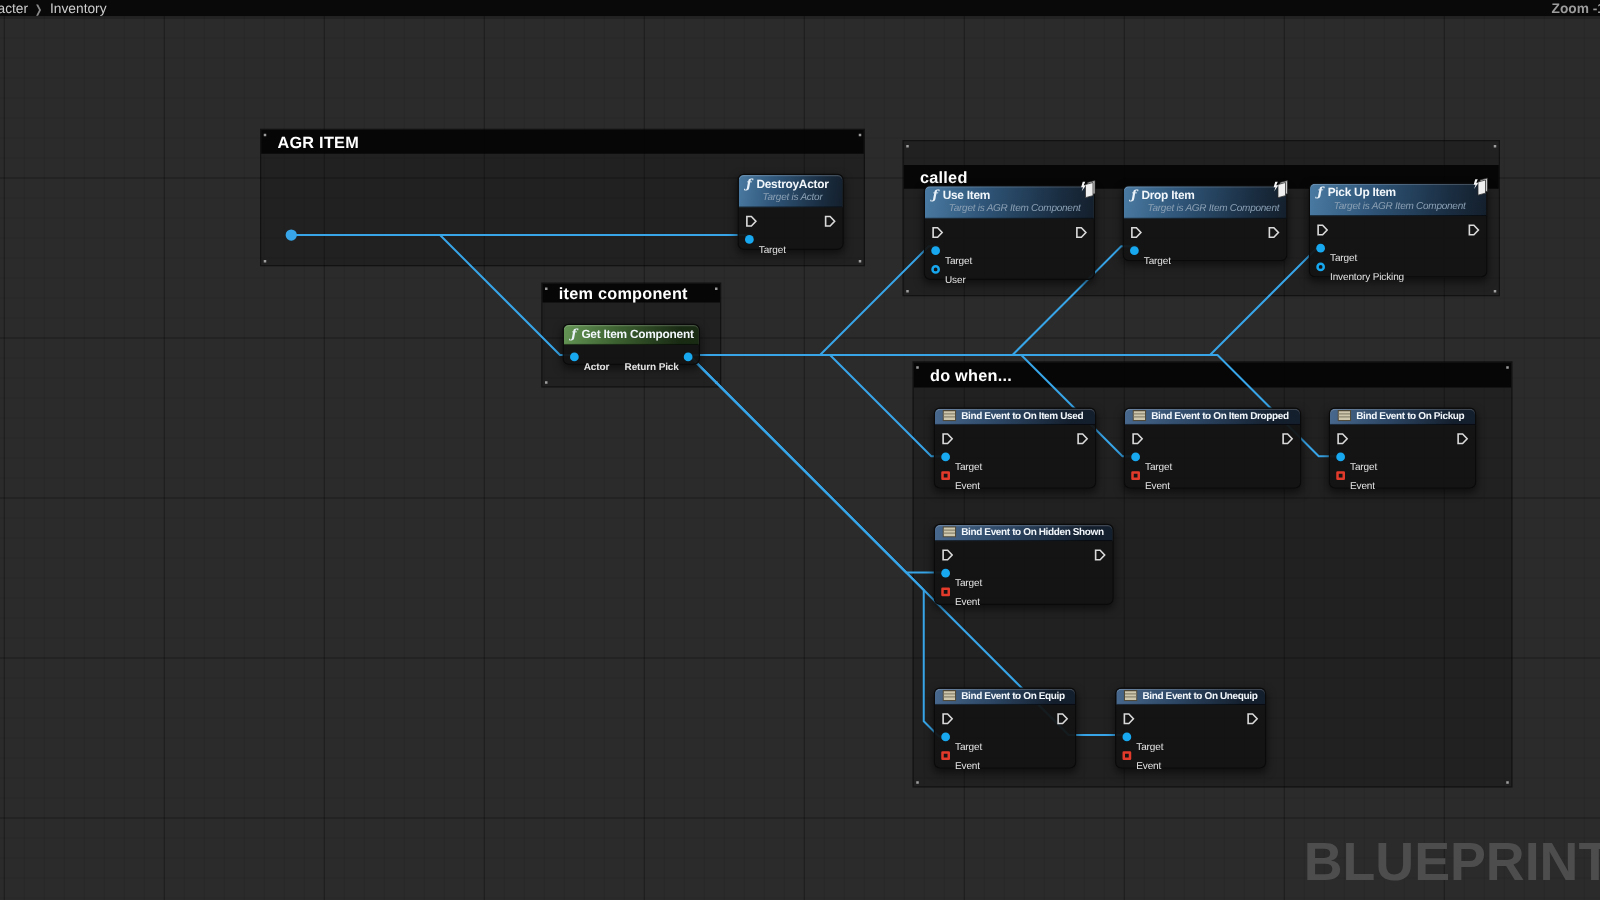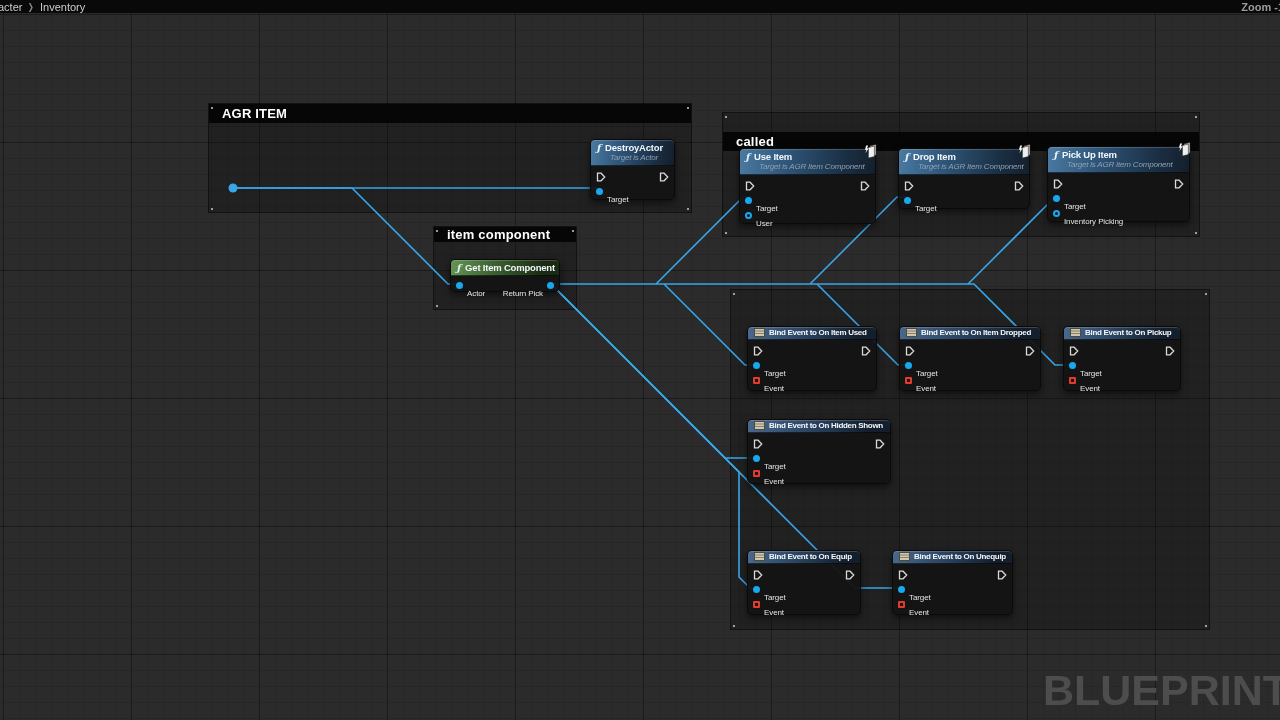--- a/index.html
+++ b/index.html
@@ -54,21 +54,21 @@
   .rowR{position:absolute;display:flex;align-items:center;height:15px;gap:4px;}
   .plabel{font-size:8px;color:#e4e4e4;letter-spacing:-.1px;white-space:nowrap;margin-top:16px;}
   .pin-obj{width:7px;height:7px;border-radius:50%;box-sizing:border-box;flex:none;}
   .pin-obj.conn{background:#17a8f0;}
   .pin-obj.unconn{border:2px solid #17a8f0;background:transparent;}
   .pin-del{width:7px;height:7px;border:2px solid #e23a2b;border-radius:1px;
     box-sizing:border-box;background:rgba(20,20,20,.8);flex:none;}
   .stackico{position:absolute;top:-7px;right:-4px;z-index:4;}
   .purerow{display:flex;align-items:center;justify-content:space-between;
     padding:0 5px;height:15px;margin-top:2px;}
-  .pgrp{display:flex;align-items:center;gap:4px;}
+  .pgrp{display:flex;align-items:center;gap:4px;font-weight:bold;}
 </style>
 </head>
 <body>
 
 <div class="watermark">BLUEPRINT</div>
 
 <div class="topbar">
   <div class="crumbs">
     <span class="crumb">acter</span>
     <span class="crumb-sep">❯</span>
@@ -93,20 +93,21 @@
       <div class="cdot" style="left: 472px; top: 119px;"></div>
     </div>
     <div class="comment" style="left: 433px; top: 226px; width: 144px; height: 84px;">
       <div class="comment-title" style="height: 15px; text-align: right;">item component</div>
       <div class="cdot" style="left: 2px; top: 3px;"></div>
       <div class="cdot" style="left: 138px; top: 3px;"></div>
       <div class="cdot" style="left: 2px; top: 78px;"></div>
       <div class="cdot" style="left: 138px; top: 78px;"></div>
     </div>
     <div class="comment" style="left: 730px; top: 289px; width: 480px; height: 341px;">
+      <div class="comment-title" style="height: 20px;">do when...</div>
       <div class="cdot" style="left: 2px; top: 3px;"></div>
       <div class="cdot" style="left: 474px; top: 3px;"></div>
       <div class="cdot" style="left: 2px; top: 335px;"></div>
       <div class="cdot" style="left: 474px; top: 335px;"></div>
     </div>
     <svg class="wires" width="1280" height="720">
       <path d="M233,188 H600" fill="none" stroke="#37a5e8" stroke-width="1.6" stroke-linejoin="round"></path>
       <path d="M233,188 H352 L448,284 H462" fill="none" stroke="#37a5e8" stroke-width="1.6" stroke-linejoin="round"></path>
       <path d="M551,284 H974 L1055,365 H1075" fill="none" stroke="#37a5e8" stroke-width="1.6" stroke-linejoin="round"></path>
       <path d="M656,284 L743,197 H751" fill="none" stroke="#37a5e8" stroke-width="1.6" stroke-linejoin="round"></path>

